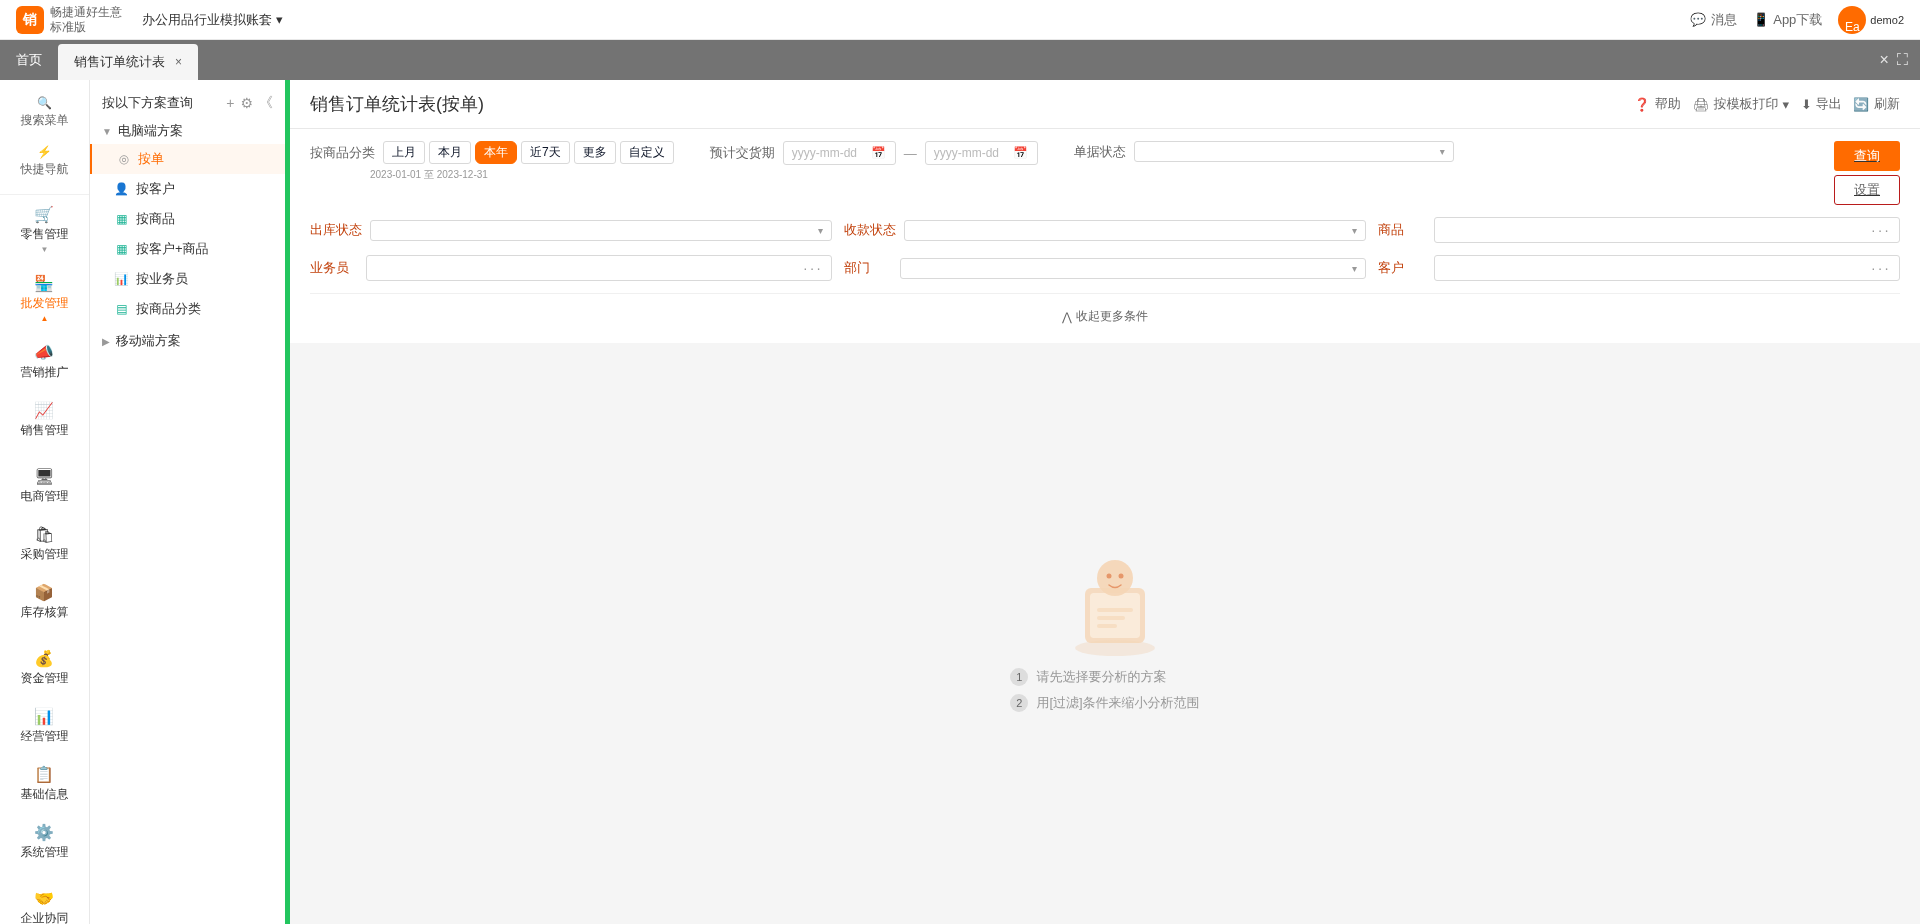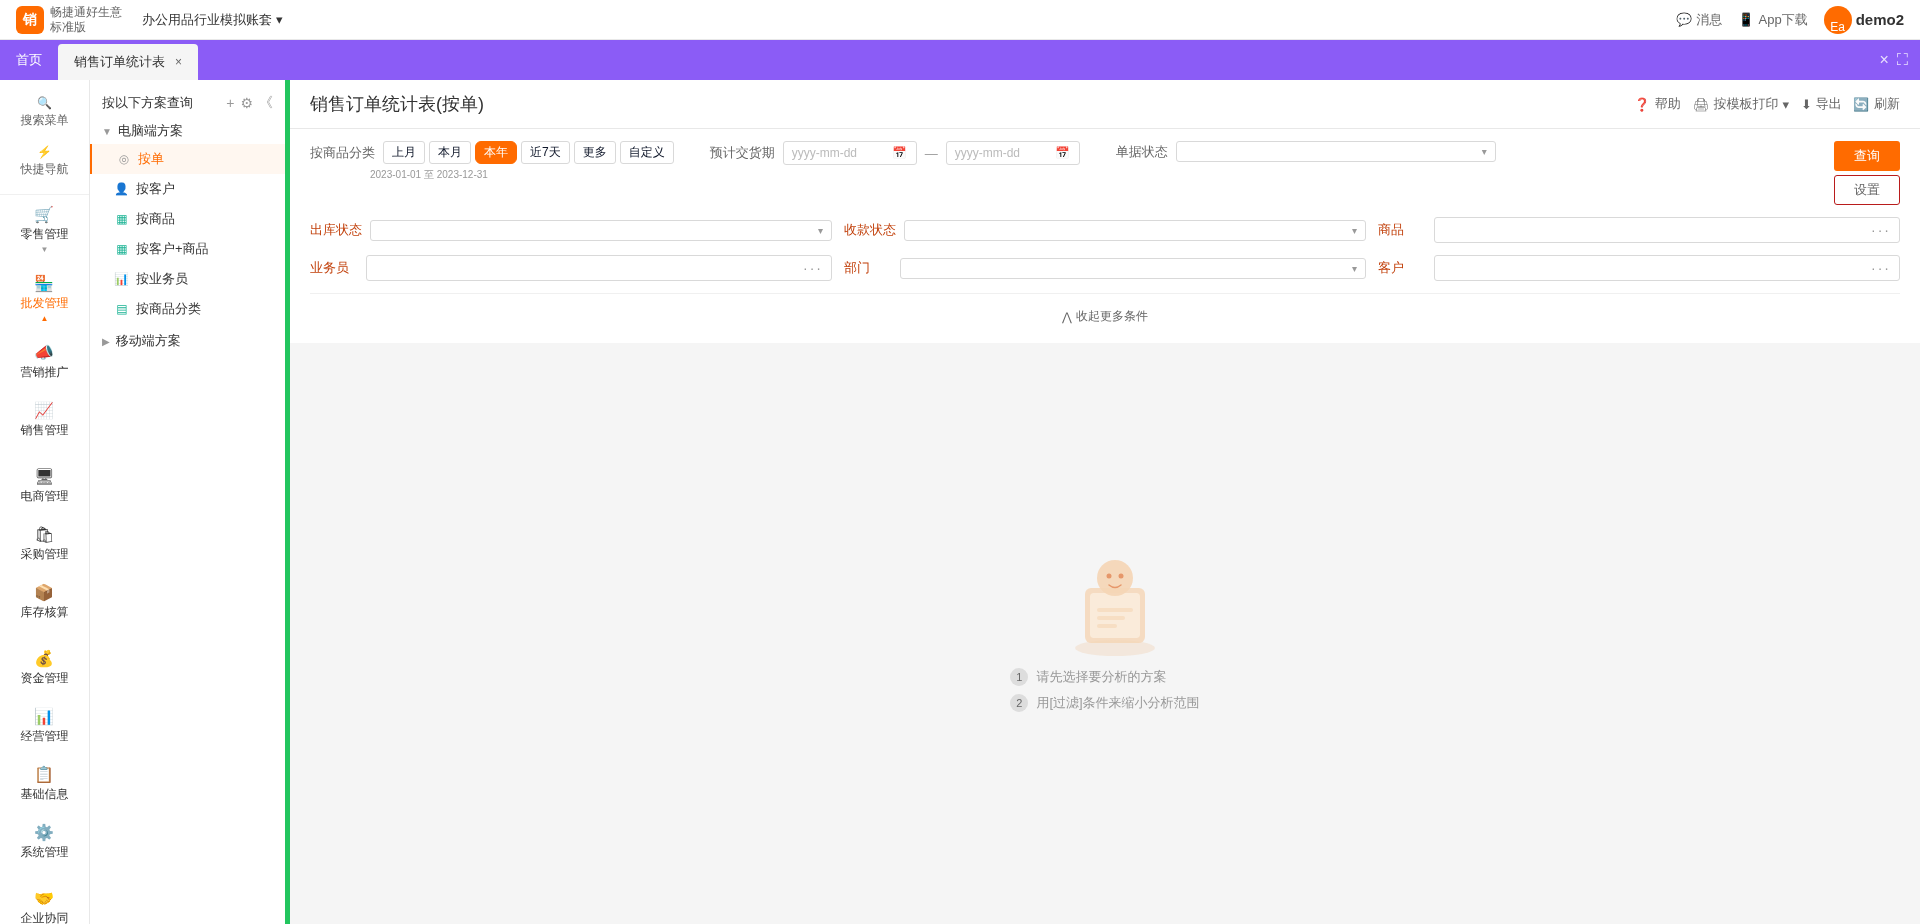--- a/index.html
+++ b/index.html
@@ -8,24 +8,24 @@
     
     .top-bar { height: 40px; background: #fff; display: flex; align-items: center; padding: 0 16px; border-bottom: 1px solid #e8e8e8; justify-content: space-between; flex-shrink: 0; }
     .top-bar-left { display: flex; align-items: center; gap: 8px; }
     .logo-area { display: flex; align-items: center; gap: 6px; }
     .logo-icon { width: 28px; height: 28px; background: #ff6b00; border-radius: 6px; display: flex; align-items: center; justify-content: center; color: white; font-size: 14px; font-weight: bold; }
     .logo-text { font-size: 12px; color: #666; line-height: 1.2; }
     .breadcrumb-area { display: flex; align-items: center; gap: 4px; margin-left: 12px; }
     .top-bar-right { display: flex; align-items: center; gap: 16px; }
     .top-bar-action { display: flex; align-items: center; gap: 4px; color: #666; font-size: 13px; cursor: pointer; }
     .user-avatar { width: 28px; height: 28px; border-radius: 50%; background: #ff6b00; display: flex; align-items: flex-end; justify-content: center; color: white; font-size: 12px; }
-    .user-name { font-size: 15px; color: #333; font-weight: bold; }
-
-    
-    .tab-bar { height: 40px; background: #8b5cf6; display: flex; align-items: stretch; flex-shrink: 0; }
+    .user-name { font-size: 11px; color: #333; }
+
+    
+    .tab-bar { height: 40px; background: #737373; display: flex; align-items: stretch; flex-shrink: 0; }
     .tab-item { display: flex; align-items: center; padding: 0 16px; cursor: pointer; font-size: 13px; color: rgba(255,255,255,0.8); gap: 6px; }
     .tab-item.active { background: #f5f5f5; color: #333; border-radius: 4px 4px 0 0; margin-top: 4px; }
     .tab-item.home { color: white; }
     .tab-close { color: #666; font-size: 12px; margin-left: 4px; cursor: pointer; }
     .tab-bar-right { margin-left: auto; display: flex; align-items: center; gap: 8px; padding-right: 12px; }
     .tab-bar-btn { color: rgba(255,255,255,0.8); cursor: pointer; font-size: 16px; }
 
     
     .main-layout { display: flex; flex: 1; overflow: hidden; }
 
@@ -62,30 +62,30 @@
     .page-title { font-size: 18px; font-weight: 500; color: #333; padding-bottom: 12px; }
     .page-header-actions { display: flex; align-items: center; gap: 12px; padding-bottom: 12px; }
     .header-action-btn { display: flex; align-items: center; gap: 4px; color: #666; font-size: 13px; cursor: pointer; }
 
     
     .filter-area { background: #fff; padding: 12px 20px; flex-shrink: 0; }
     .filter-label { color: #666; font-size: 13px; white-space: nowrap; }
     .date-shortcuts { display: flex; align-items: center; gap: 4px; }
     .date-shortcut { padding: 2px 8px; border: 1px solid #d9d9d9; border-radius: 3px; cursor: pointer; font-size: 12px; color: #0f172a; background: #fff; }
     .date-shortcut.active { background: #ff6b00; border-color: #ff6b00; color: white; border-radius: 6px; }
-    .date-input { border: 1px solid #d9d9d9; border-radius: 3px; padding: 4px 8px; font-size: 12px; color: #999; background: #fff; width: 134px; cursor: pointer; display: flex; align-items: center; justify-content: space-between; }
+    .date-input { border: 1px solid #d9d9d9; border-radius: 3px; padding: 4px 8px; font-size: 12px; color: #999; background: #fff; width: 113px; cursor: pointer; display: flex; align-items: center; justify-content: space-between; }
     .date-range-text { font-size: 10px; color: #999; margin-left: 4px; }
     .filter-select { border: 1px solid #d9d9d9; border-radius: 3px; padding: 4px 8px; font-size: 12px; color: #333; background: #fff; min-width: 180px; display: flex; align-items: center; justify-content: space-between; cursor: pointer; position: relative; }
     .filter-select-wide { min-width: 320px; }
     .filter-select-arrow { color: #999; font-size: 10px; }
     .filter-dots { color: #999; cursor: pointer; font-size: 14px; letter-spacing: 2px; }
     .filter-separator { color: #999; }
     .query-btn { background: #ff6b00; color: white; border: none; padding: 6px 20px; border-radius: 3px; cursor: pointer; font-size: 13px; }
     .setting-btn { background: #fff; color: #666; border: 1px solid #b91c1c; padding: 5px 16px; border-radius: 3px; cursor: pointer; font-size: 13px; }
-    .filter-actions-col { display: flex; flex-direction: column; gap: 4px; margin-left: auto; }
+    .filter-actions-col { display: flex; flex-direction: column; gap: 4px; margin-left: auto; text-decoration: underline; }
     .collapse-btn { display: flex; align-items: center; justify-content: center; gap: 4px; color: #666; font-size: 12px; cursor: pointer; padding: 6px 20px; }
 
     .filter-grid { display: grid; grid-template-columns: 1fr 1fr 1fr; gap: 12px; align-items: center; }
     .filter-grid-item { display: flex; align-items: center; gap: 8px; }
     .filter-grid-label { color: #c2410c; font-size: 13px; white-space: nowrap; min-width: 48px; }
     .filter-grid-control { flex: 1; }
 
     
     .empty-state { display: flex; flex-direction: column; align-items: center; justify-content: center; flex: 1; padding: 40px; }
     .empty-icon { width: 100px; height: 100px; margin-bottom: 20px; opacity: 0.7; }

